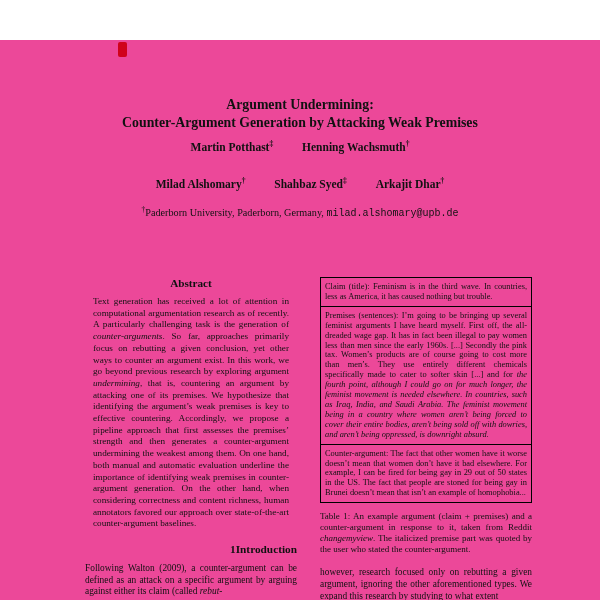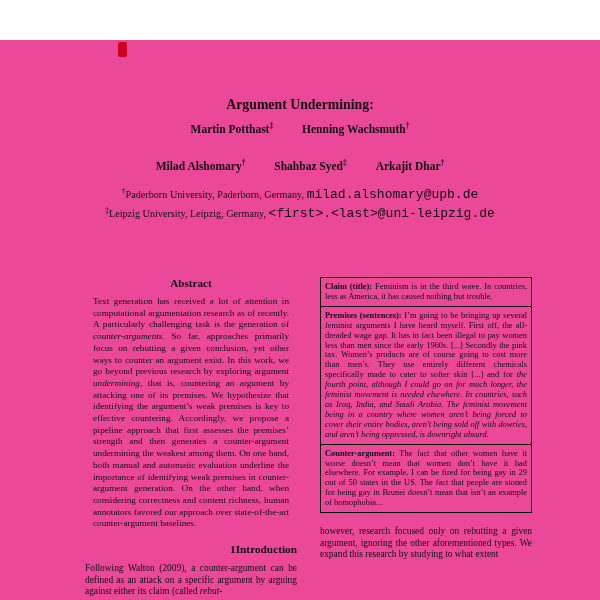--- a/index.html
+++ b/index.html
@@ -14,82 +14,83 @@
   .red-mark { position: absolute; left: 118px; top: 2px; width: 9px; height: 15px; border-radius: 2px; }
 
   .paper-header { position: absolute; top: 56px; left: 0; width: 600px; text-align: center; }
   .title-line { font-size: 13.8px; font-weight: bold; line-height: 18px; }
   .authors-row { font-size: 11.5px; font-weight: bold; }
   .authors-row.first { margin-top: 23px; }
   .authors-row.second { margin-top: 7px; }
   .author { margin: 0 13px; white-space: nowrap; }
   sup.mark { font-size: 7.5px; }
   .affiliations { margin-top: 12px; font-size: 10.2px; line-height: 16px; }
-  .mono { font-family: "Liberation Mono", monospace; font-size: 13px; }
+  .mono { font-family: "Liberation Mono", monospace; font-size: 10px; }
 
   .columns { position: absolute; top: 237px; left: 85px; width: 447px; display: flex; gap: 23px; }
   .col { width: 218px; }
 
   .abstract-heading { text-align: center; font-size: 11.2px; font-weight: bold; margin: 0 0 7px 0; }
   .abstract-body { margin: 0; padding: 0 8px; font-size: 9.2px; line-height: 11.7px; text-align: justify; }
   .section-heading { margin-top: 13px; font-size: 11.3px; font-weight: bold; text-align: right; }
   .sec-num { display: inline-block; width: 22px; }
   .body-text { margin: 8px 0 0 0; font-size: 9.4px; line-height: 11.6px; text-align: justify; }
 
   .example-table { border: 1px solid #000; }
   .trow { padding: 4px 4px; font-size: 8.4px; line-height: 9.9px; text-align: justify; }
   .trow + .trow { border-top: 1px solid #000; }
   .caption { margin: 8px 0 0 0; font-size: 9px; line-height: 10.8px; text-align: justify; }
   .cont { margin-top: 13px; }
   i { font-style: italic; }
-  b { font-weight: bold; }
+  b { font-weight: normal; }
 </style>
 </head>
 <body>
 
 <div class="page">
 
   <div class="red-mark" style="background:#d0021b"></div>
 
   <header class="paper-header">
     <div>
       <div class="title-line">Argument Undermining:</div>
+      <div class="title-line">Counter-Argument Generation by Attacking Weak Premises</div>
     </div>
 
     <div class="authors-row second">
       <span class="author"><span>Martin Potthast</span><sup class="mark">‡</sup></span>
       <span class="author"><span>Henning Wachsmuth</span><sup class="mark">†</sup></span>
     </div>
     <div class="authors-row first">
       <span class="author"><span>Milad Alshomary</span><sup class="mark">†</sup></span>
       <span class="author"><span>Shahbaz Syed</span><sup class="mark">‡</sup></span>
       <span class="author"><span>Arkajit Dhar</span><sup class="mark">†</sup></span>
     </div>
 
     <div class="affiliations">
       <div><sup class="mark">†</sup><span>Paderborn University, Paderborn, Germany, </span><span class="mono">milad.alshomary@upb.de</span></div>
-      <div><sup class="mark">‡</sup><span>Leipzig University, Leipzig, Germany, </span><span class="mono">&lt;first&gt;.&lt;last&gt;@uni-leipzig.de</span></div>
     </div>
   </header>
 
   <div class="columns">
 
     <div class="col">
       <div class="abstract-heading">Abstract</div>
       <p class="abstract-body"><span>Text generation has received a lot of attention in computational argumentation research as of recently. A particularly challenging task is the generation of </span><i>counter-arguments</i><span>. So far, approaches primarily focus on rebutting a given conclusion, yet other ways to counter an argument exist. In this work, we go beyond previous research by exploring argument </span><i>undermining</i><span>, that is, countering an argument by attacking one of its premises. We hypothesize that identifying the argument’s weak premises is key to effective countering. Accordingly, we propose a pipeline approach that first assesses the premises’ strength and then generates a counter-argument undermining the weakest among them. On one hand, both manual and automatic evaluation underline the importance of identifying weak premises in counter-argument generation. On the other hand, when considering correctness and content richness, human annotators favored our approach over state-of-the-art counter-argument baselines.</span></p>
 
       <div class="section-heading"><span class="sec-num">1</span><span>Introduction</span></div>
       <p class="body-text"><span>Following Walton (2009), a counter-argument can be defined as an attack on a specific argument by arguing against either its claim (called </span><i>rebut-</i></p>
     </div>
 
     <div class="col">
       <div class="example-table">
         <div class="trow"><b>Claim (title):</b><span> Feminism is in the third wave. In countries, less as America, it has caused nothing but trouble.</span></div>
         <div class="trow"><b>Premises (sentences):</b><span> I’m going to be bringing up several feminist arguments I have heard myself. First off, the all-dreaded wage gap. It has in fact been illegal to pay women less than men since the early 1960s. [...] Secondly the pink tax. Women’s products are of course going to cost more than men’s. They use entirely different chemicals specifically made to cater to softer skin [...] and for </span><i>the fourth point, although I could go on for much longer, the feminist movement is needed elsewhere. In countries, such as Iraq, India, and Saudi Arabia. The feminist movement being in a country where women aren’t being forced to cover their entire bodies, aren’t being sold off with dowries, and aren’t being oppressed, is downright absurd.</i></div>
         <div class="trow"><b>Counter-argument:</b><span> The fact that other women have it worse doesn’t mean that women don’t have it bad elsewhere. For example, I can be fired for being gay in 29 out of 50 states in the US. The fact that people are stoned for being gay in Brunei doesn’t mean that isn’t an example of homophobia...</span></div>
       </div>
 
+      <p class="caption"><span>Table 1: An example argument (claim + premises) and a counter-argument in response to it, taken from Reddit </span><i>changemyview</i><span>. The italicized premise part was quoted by the user who stated the counter-argument.</span></p>
 
       <p class="body-text cont">however, research focused only on rebutting a given argument, ignoring the other aforementioned types. We expand this research by studying to what extent</p>
     </div>
 
   </div>
 </div>
 
 </body></html>

